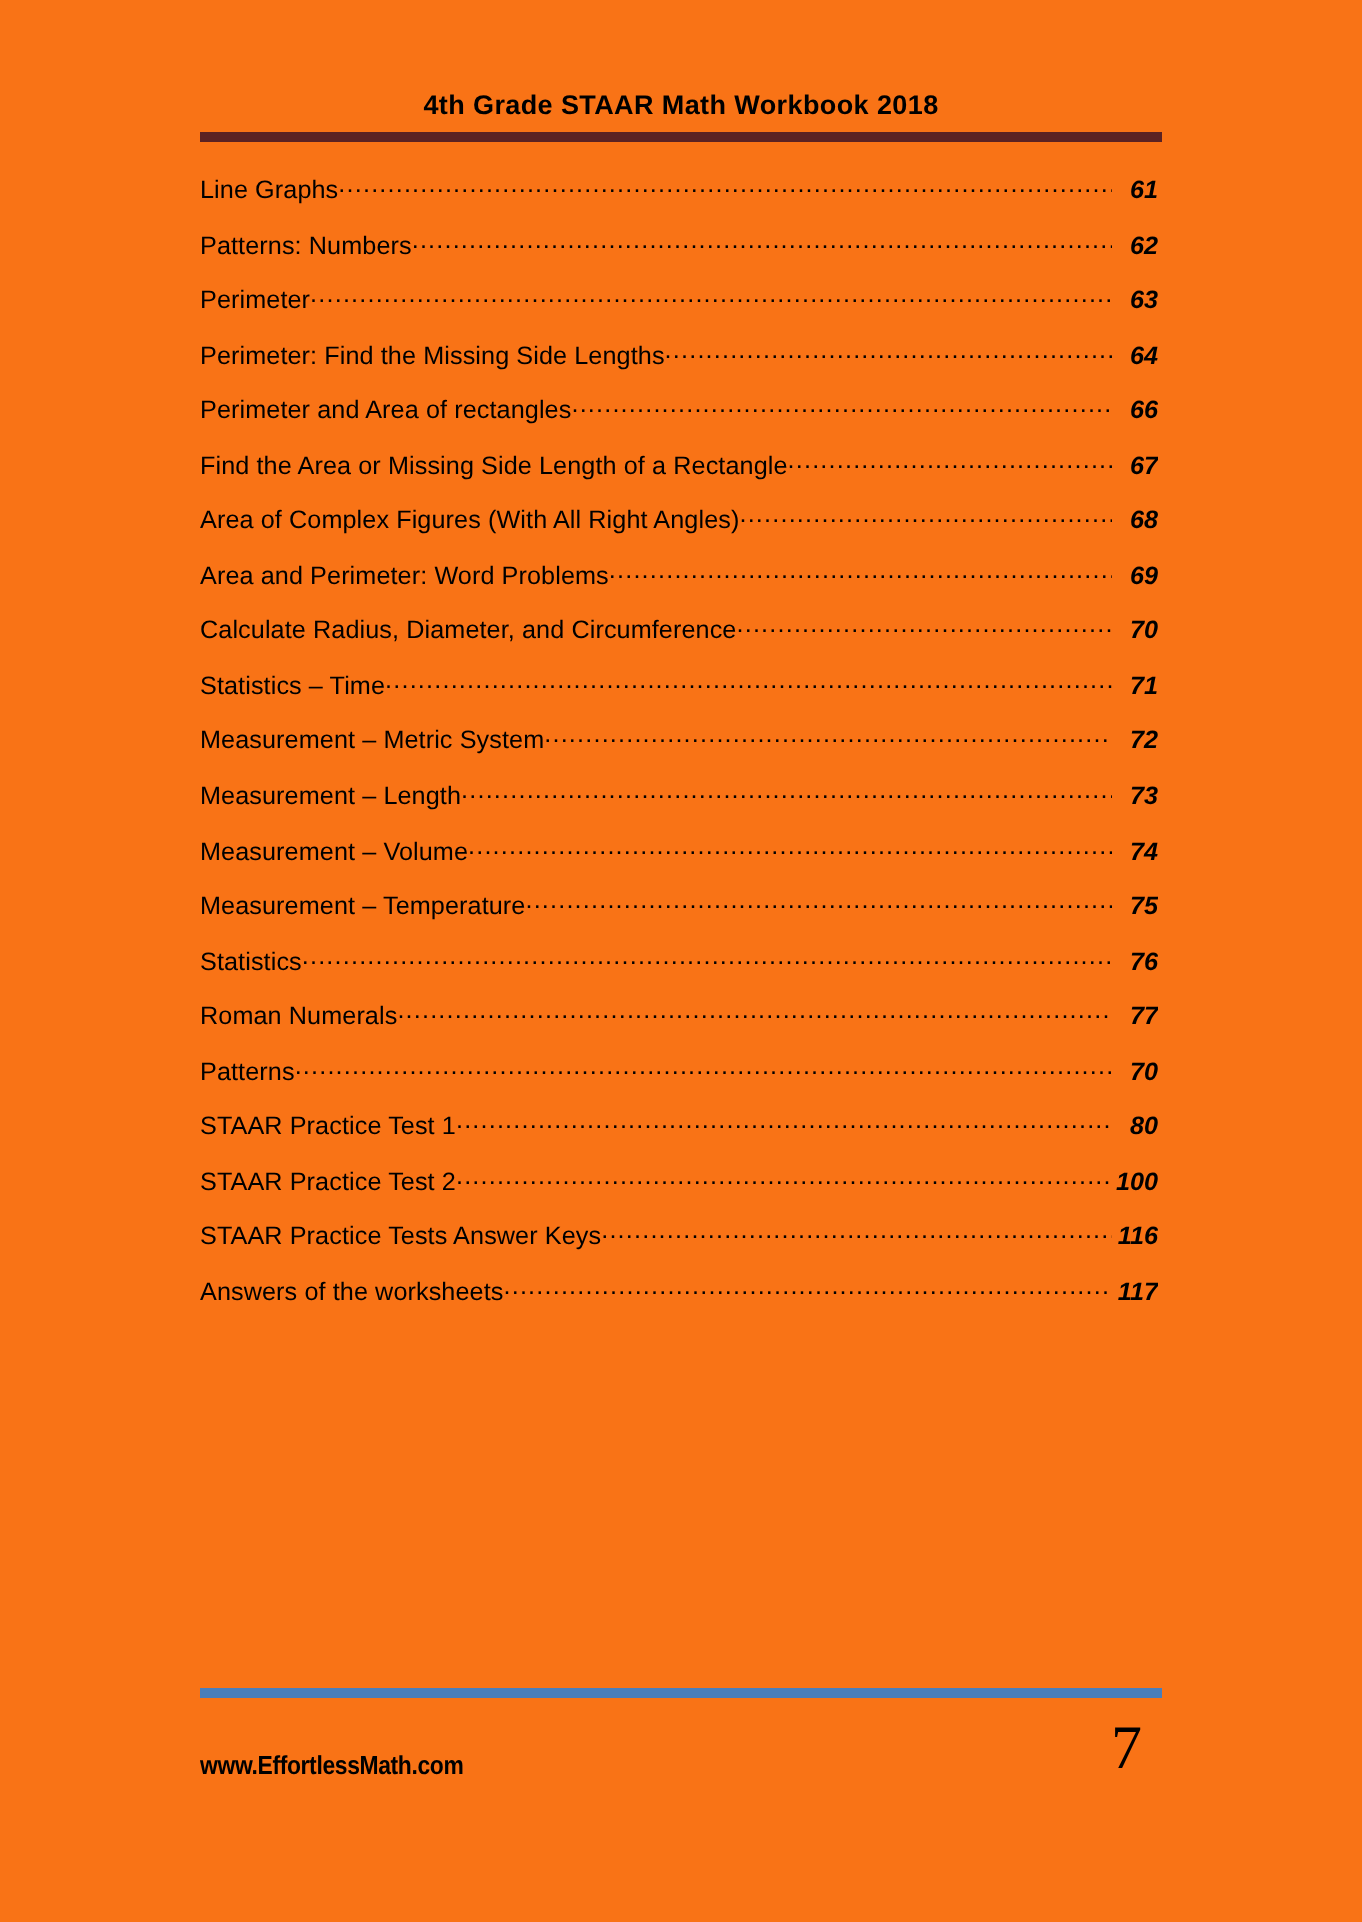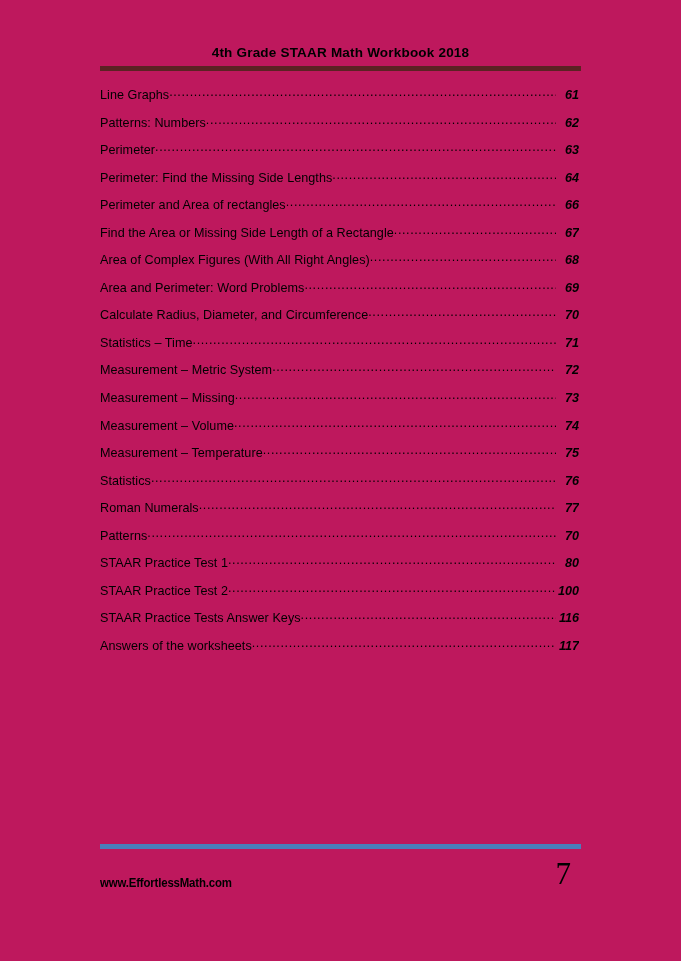--- a/index.html
+++ b/index.html
@@ -12,21 +12,21 @@
     height: 961px;
     position: relative;
     font-family: "Liberation Sans", sans-serif;
     color: #000000;
     overflow: hidden;
   }
 
   .page {
     position: absolute;
     inset: 0;
-    background: #be185d;
+    background: #f97316;
   }
 
   
   .header {
     position: absolute;
     left: 100px;
     top: 44px;
     width: 481px;
   }
   .header-title {
@@ -184,21 +184,21 @@
         <span class="toc-label">Statistics  –  Time</span>
         <span class="toc-leader"></span>
         <span class="toc-page">71</span>
       </div>
       <div class="toc-row">
         <span class="toc-label">Measurement  –  Metric System</span>
         <span class="toc-leader"></span>
         <span class="toc-page">72</span>
       </div>
       <div class="toc-row">
-        <span class="toc-label">Measurement – Missing</span>
+        <span class="toc-label">Measurement – Length</span>
         <span class="toc-leader"></span>
         <span class="toc-page">73</span>
       </div>
       <div class="toc-row">
         <span class="toc-label">Measurement  –  Volume</span>
         <span class="toc-leader"></span>
         <span class="toc-page">74</span>
       </div>
       <div class="toc-row">
         <span class="toc-label">Measurement  –  Temperature</span>

